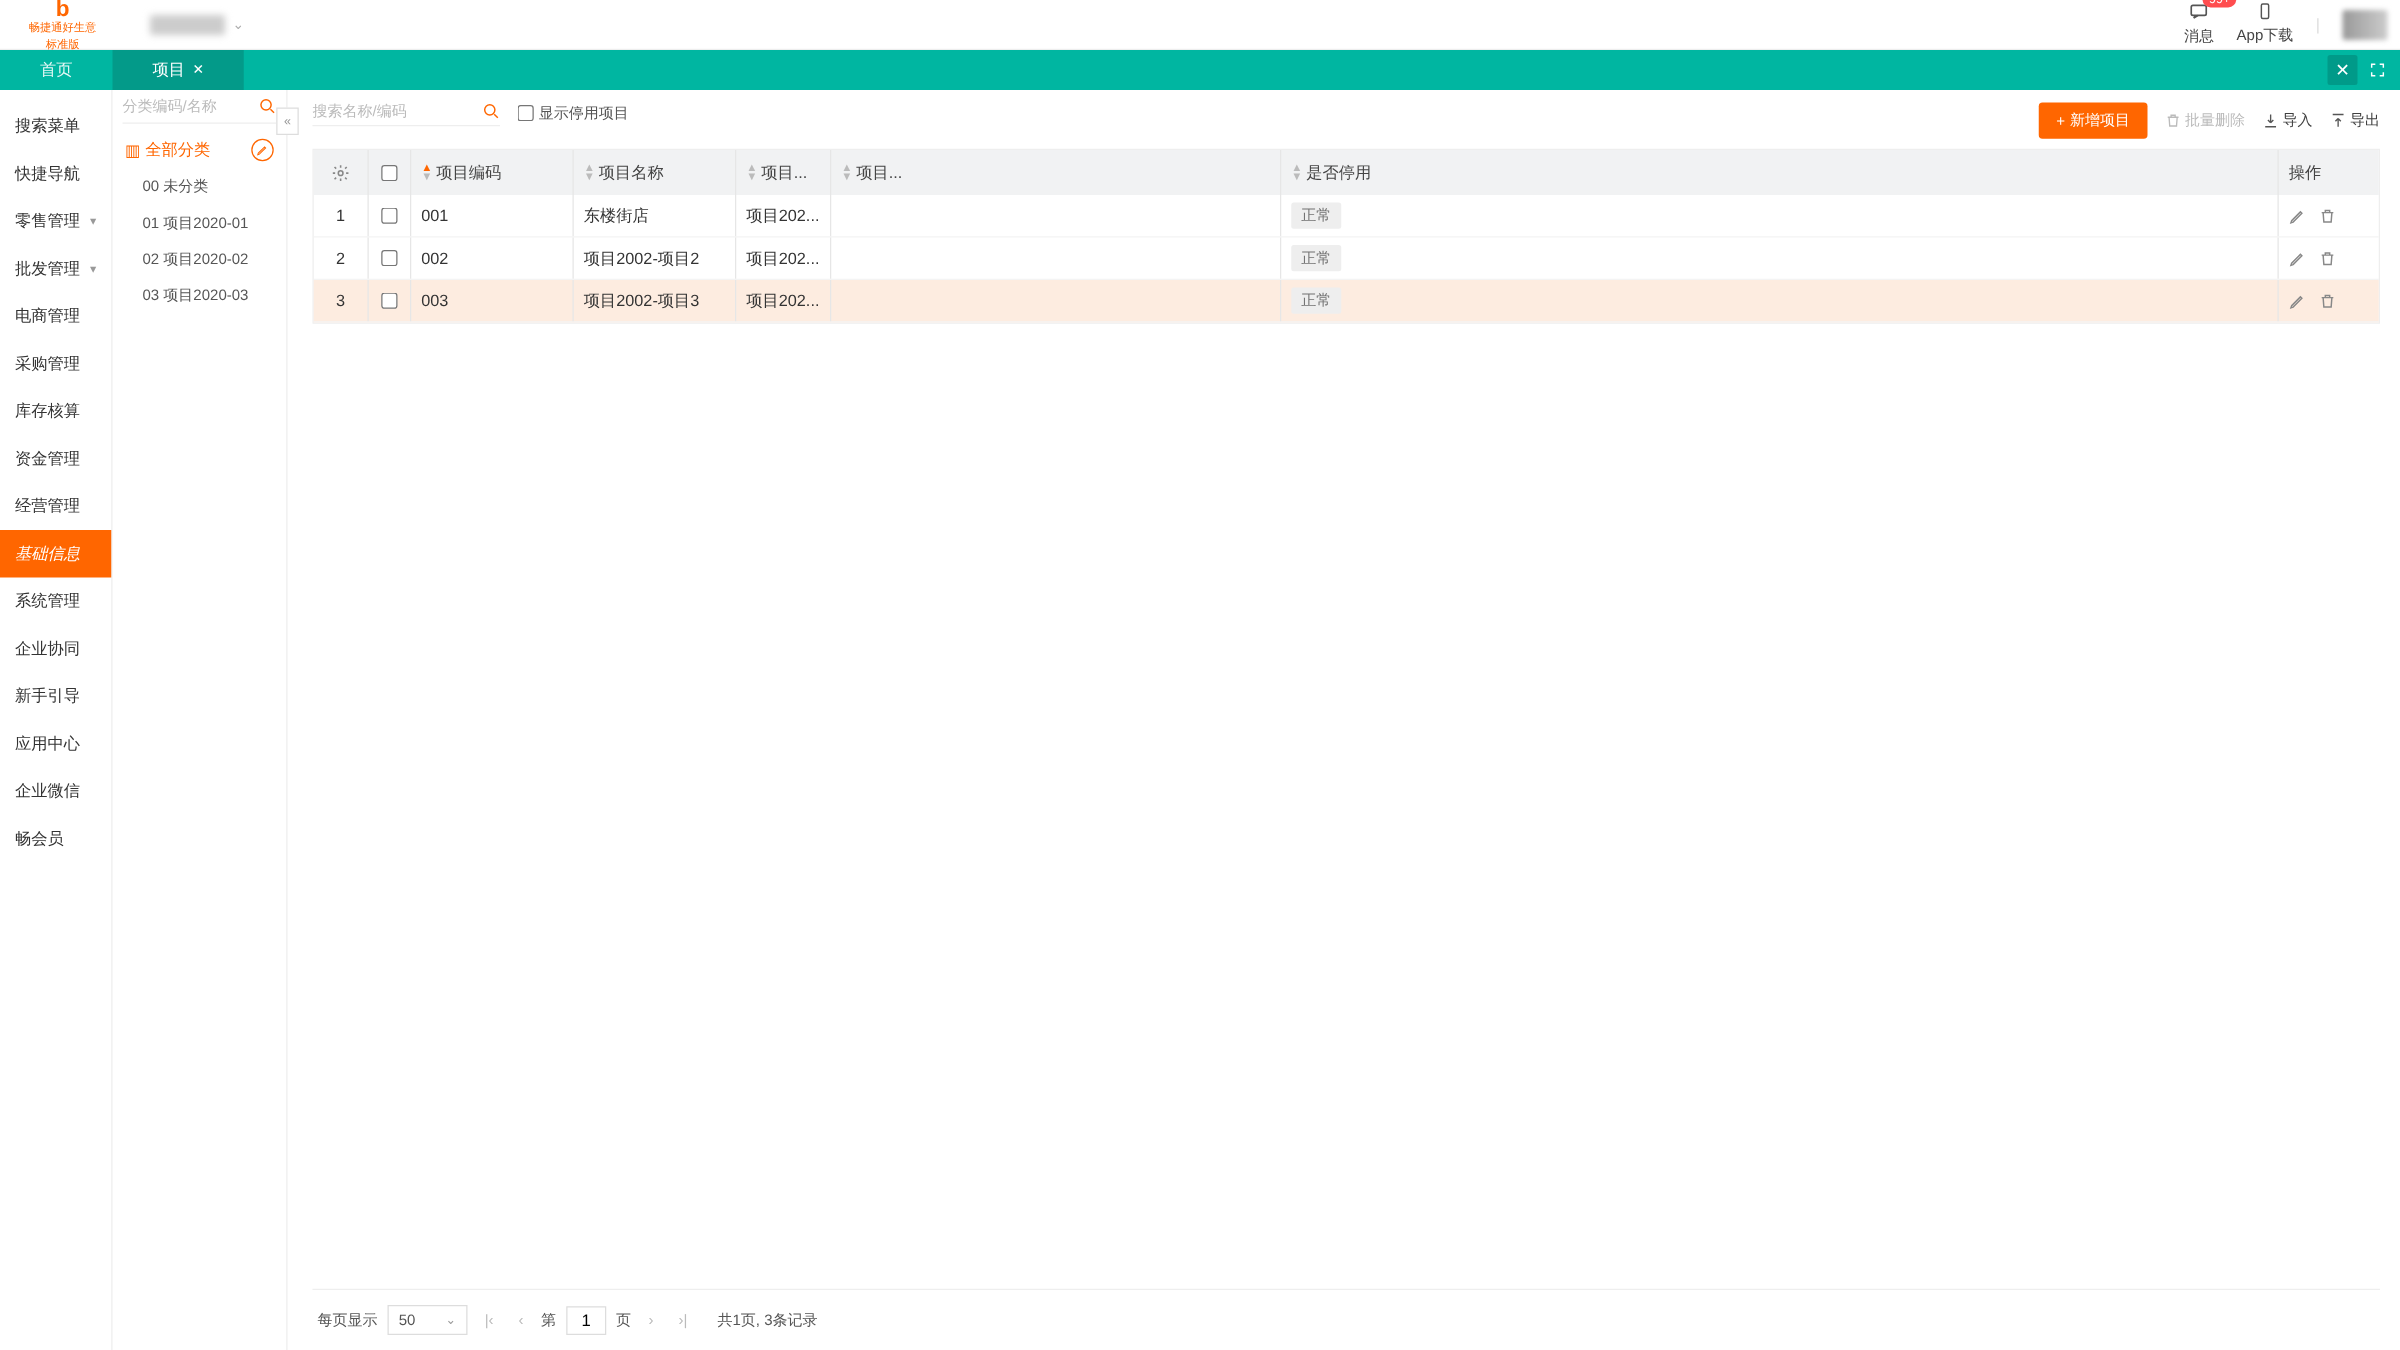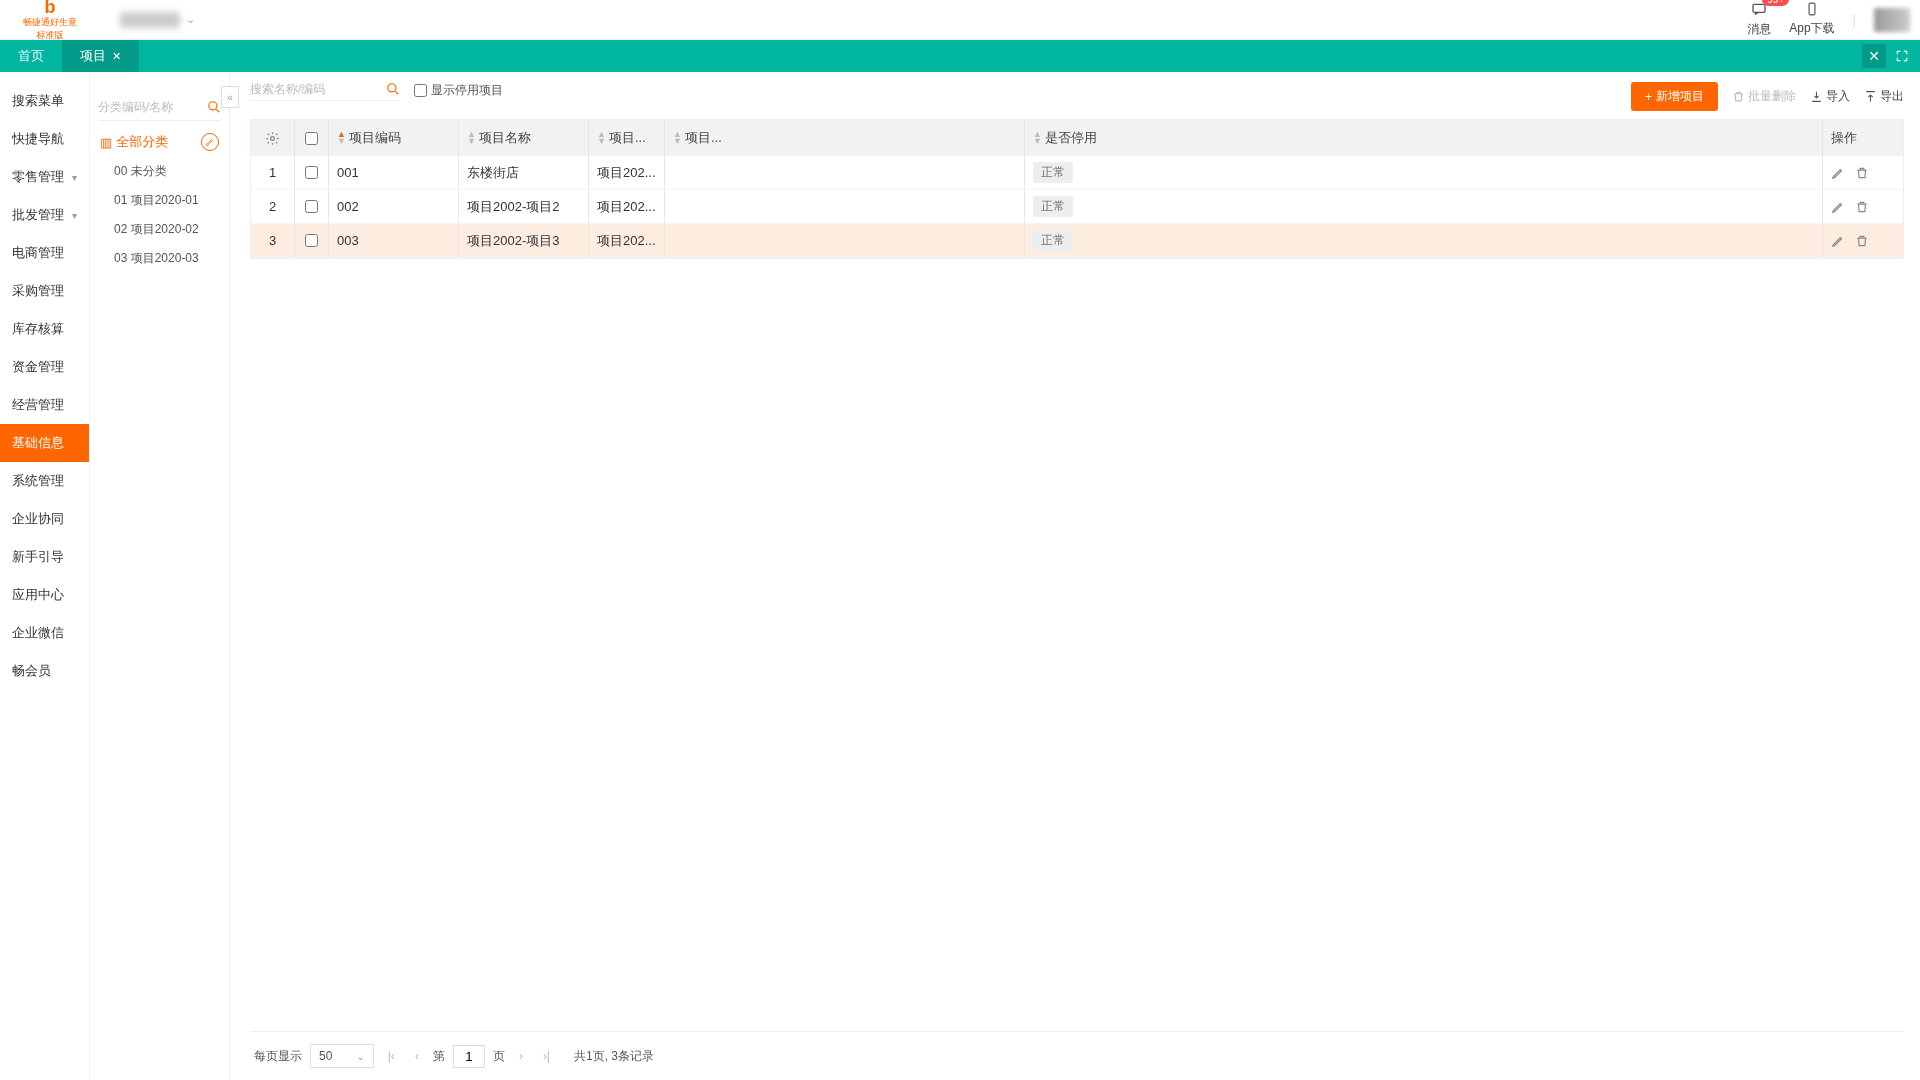--- a/index.html
+++ b/index.html
@@ -12,36 +12,36 @@
 .logo-tag { font-size: 9px; color: #ff6600; }
 .company-sel { margin-left: 30px; display: flex; align-items: center; gap: 6px; cursor: pointer; }
 .company-sel .blur { filter: blur(3px); background: #ccc; width: 60px; height: 16px; border-radius: 2px; }
 .company-sel .chev { color: #aaa; font-size: 11px; }
 .top-right { margin-left: auto; display: flex; align-items: center; gap: 18px; }
 .top-item { display: flex; align-items: center; gap: 4px; cursor: pointer; font-size: 12px; color: #444; position: relative; flex-direction: column; }
 .badge { position: absolute; top: -8px; right: -18px; background: #ff4d4f; color: #fff; font-size: 10px; padding: 1px 5px; border-radius: 8px; }
 .avatar { width: 36px; height: 24px; background: linear-gradient(90deg,#999,#ccc); filter: blur(2px); border-radius: 2px; }
 
 .tabbar { height: 32px; background: #00b6a1; display: flex; align-items: center; position: relative; color: #fff; }
-.tab { padding: 0 18px; height: 32px; line-height: 32px; font-size: 13px; cursor: pointer; display: flex; align-items: flex-end; gap: 6px; }
+.tab { padding: 0 32px; height: 32px; line-height: 32px; font-size: 13px; cursor: pointer; display: flex; align-items: flex-end; gap: 6px; }
 .tab.inactive { color: rgba(255,255,255,0.9); }
 .tab.active { background: #039a89; }
 .tab .close { font-size: 11px; }
 .tabbar-right { position: absolute; right: 6px; top: 0; height: 32px; display: flex; align-items: center; gap: 4px; }
 .tabbar-btn { width: 24px; height: 24px; display: flex; align-items: center; justify-content: center; cursor: pointer; color: #fff; font-size: 14px; }
 .tabbar-btn.dark { background: rgba(0,0,0,0.15); border-radius: 2px; }
 
 .main { display: flex; height: calc(100vh - 72px); }
 .sidebar { width: 90px; border-right: 1px solid #eee; padding-top: 10px; }
 .side-item { padding: 10px 12px; font-size: 13px; color: #333; cursor: pointer; position: relative; display: flex; align-items: center; }
-.side-item.active { background: #ff6600; color: #fff; }
+.side-item.active { background: #ff6600; color: #fff; font-style: italic; }
 .side-item .caret { margin-left: auto; font-size: 10px; color: #999; }
 
 .content { flex: 1; display: flex; }
-.category-panel { width: 140px; padding: 28px 8px; border-right: 1px solid #eee; position: relative; }
+.category-panel { width: 140px; padding: 6px 8px; border-right: 1px solid #eee; position: relative; }
 .cat-search { display: flex; align-items: center; border-bottom: 1px solid #eee; padding-bottom: 6px; margin-bottom: 6px; }
 .cat-search input { border: none; outline: none; font-size: 12px; width: 100%; color: #333; }
 .cat-search input::placeholder { color: #bbb; }
 .cat-search .sicon { color: #ff6600; font-size: 13px; }
 .cat-header { display: flex; align-items: center; gap: 4px; padding: 6px 2px; color: #ff6600; font-size: 13px; cursor: pointer; }
 .cat-header .edit-circ { width: 18px; height: 18px; border: 1px solid #ff6600; border-radius: 50%; display: inline-flex; align-items: center; justify-content: center; font-size: 10px; margin-left: auto; }
 .cat-list { padding-left: 12px; }
 .cat-item { padding: 6px 4px; font-size: 12px; color: #555; cursor: pointer; }
 .collapser { position: absolute; right: -10px; top: 14px; width: 18px; height: 22px; border: 1px solid #ddd; background: #fff; display: flex; align-items: center; justify-content: center; cursor: pointer; font-size: 10px; color: #999; }
 

